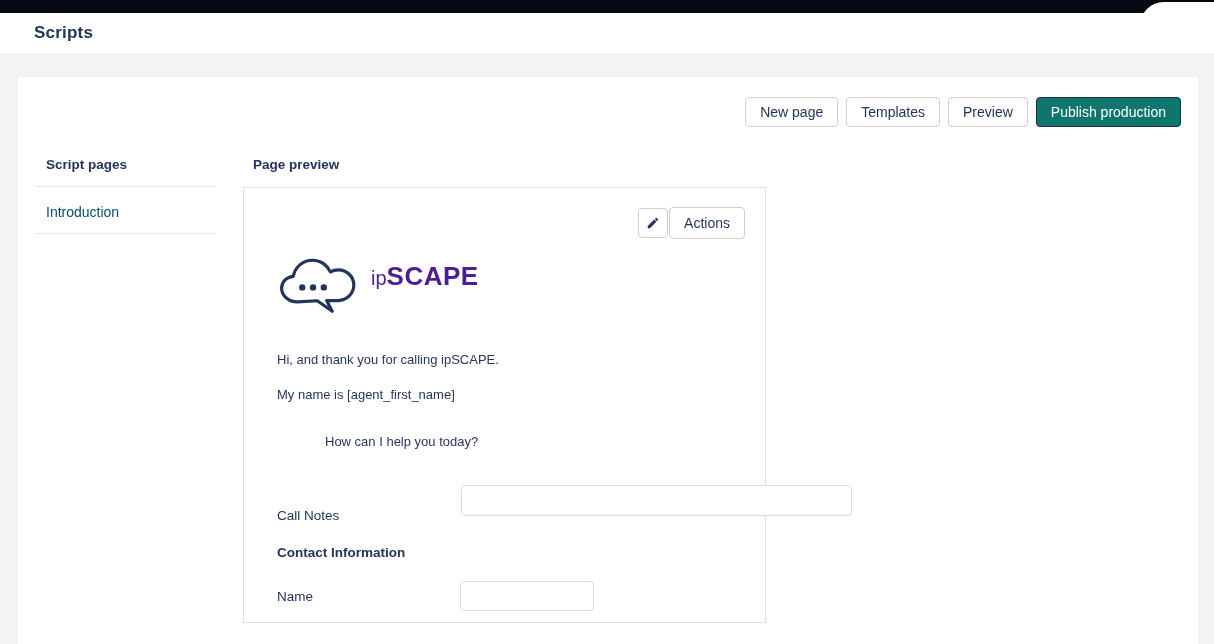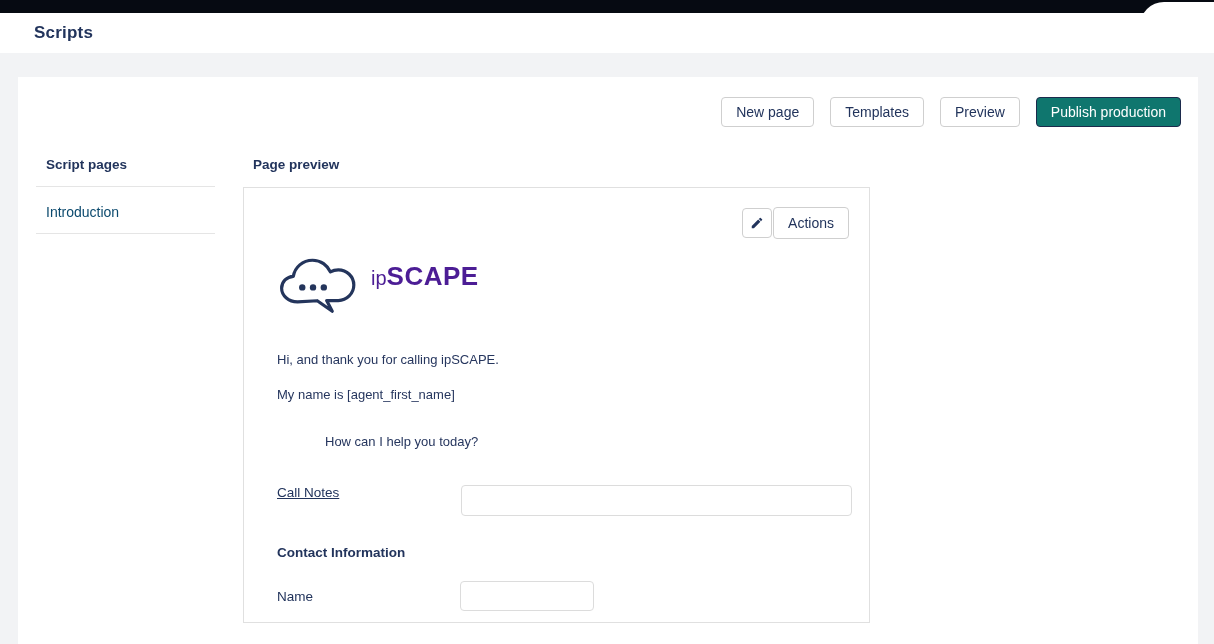--- a/index.html
+++ b/index.html
@@ -34,21 +34,21 @@
   
   .toolbar {
     position: absolute; top: 20px; right: 17px;
     display: flex; gap: 8px;
   }
   .btn {
     height: 30px; padding: 0 14px; font-size: 14px;
     font-family: "Liberation Sans", sans-serif;
     color: #22345c; background: #ffffff;
     border: 1px solid #cfcfcf; border-radius: 4px;
-    cursor: pointer; white-space: nowrap; margin-left: 8px;
+    cursor: pointer; white-space: nowrap;
   }
   .btn.primary {
     background: #0f766e; color: #ffffff; border: 1px solid #1c2a4c;
   }
   
   .sidebar-title {
     position: absolute; left: 28px; top: 80px;
     font-size: 13.5px; font-weight: 700; color: #22345c;
   }
   .divider { position: absolute; left: 18px; width: 179px; height: 1px; background: #e5e5e5; }
@@ -57,21 +57,21 @@
   .sidebar-item {
     position: absolute; left: 28px; top: 127px;
     font-size: 14px; color: #0c4a6e; cursor: pointer; text-align: right;
   }
   
   .preview-title {
     position: absolute; left: 235px; top: 80px;
     font-size: 13.5px; font-weight: 700; color: #22345c;
   }
   .card {
-    position: absolute; left: 225px; top: 110px; width: 627px; height: 436px;
+    position: absolute; left: 225px; top: 110px; width: 523px; height: 436px;
     background: #ffffff; border: 1px solid #e0e0e0;
   }
   .icon-btn {
     position: absolute; top: 20px; right: 97px; width: 30px; height: 30px;
     background: #ffffff; border: 1px solid #cfcfcf; border-radius: 4px;
     display: flex; align-items: center; justify-content: center; cursor: pointer;
   }
   .icon-btn svg { width: 14px; height: 14px; fill: #22345c; }
   .actions-btn {
     position: absolute; top: 19px; right: 20px; height: 32px;
@@ -91,21 +91,21 @@
     font-size: 13px; color: #26365e;
   }
   .line-0 { top: 164px; }
   .line-1 { top: 199px; }
   .line-2 { top: 246px; margin-left: 48px; }
   
   .field-label {
     position: absolute; left: 33px;
     font-size: 13.5px; color: #22345c;
   }
-  .lbl-callnotes { top: 297px; text-decoration: underline; }
+  .lbl-callnotes { top: 320px; }
   .lbl-name { top: 401px; }
   .section-heading {
     position: absolute; left: 33px; top: 357px;
     font-size: 13.5px; font-weight: 700; color: #22345c;
   }
   .text-input {
     position: absolute; background: #ffffff;
     border: 1px solid #dcdcdc; border-radius: 4px;
     font-size: 13px; color: #26365e; padding: 0 8px;
     font-family: "Liberation Sans", sans-serif;

